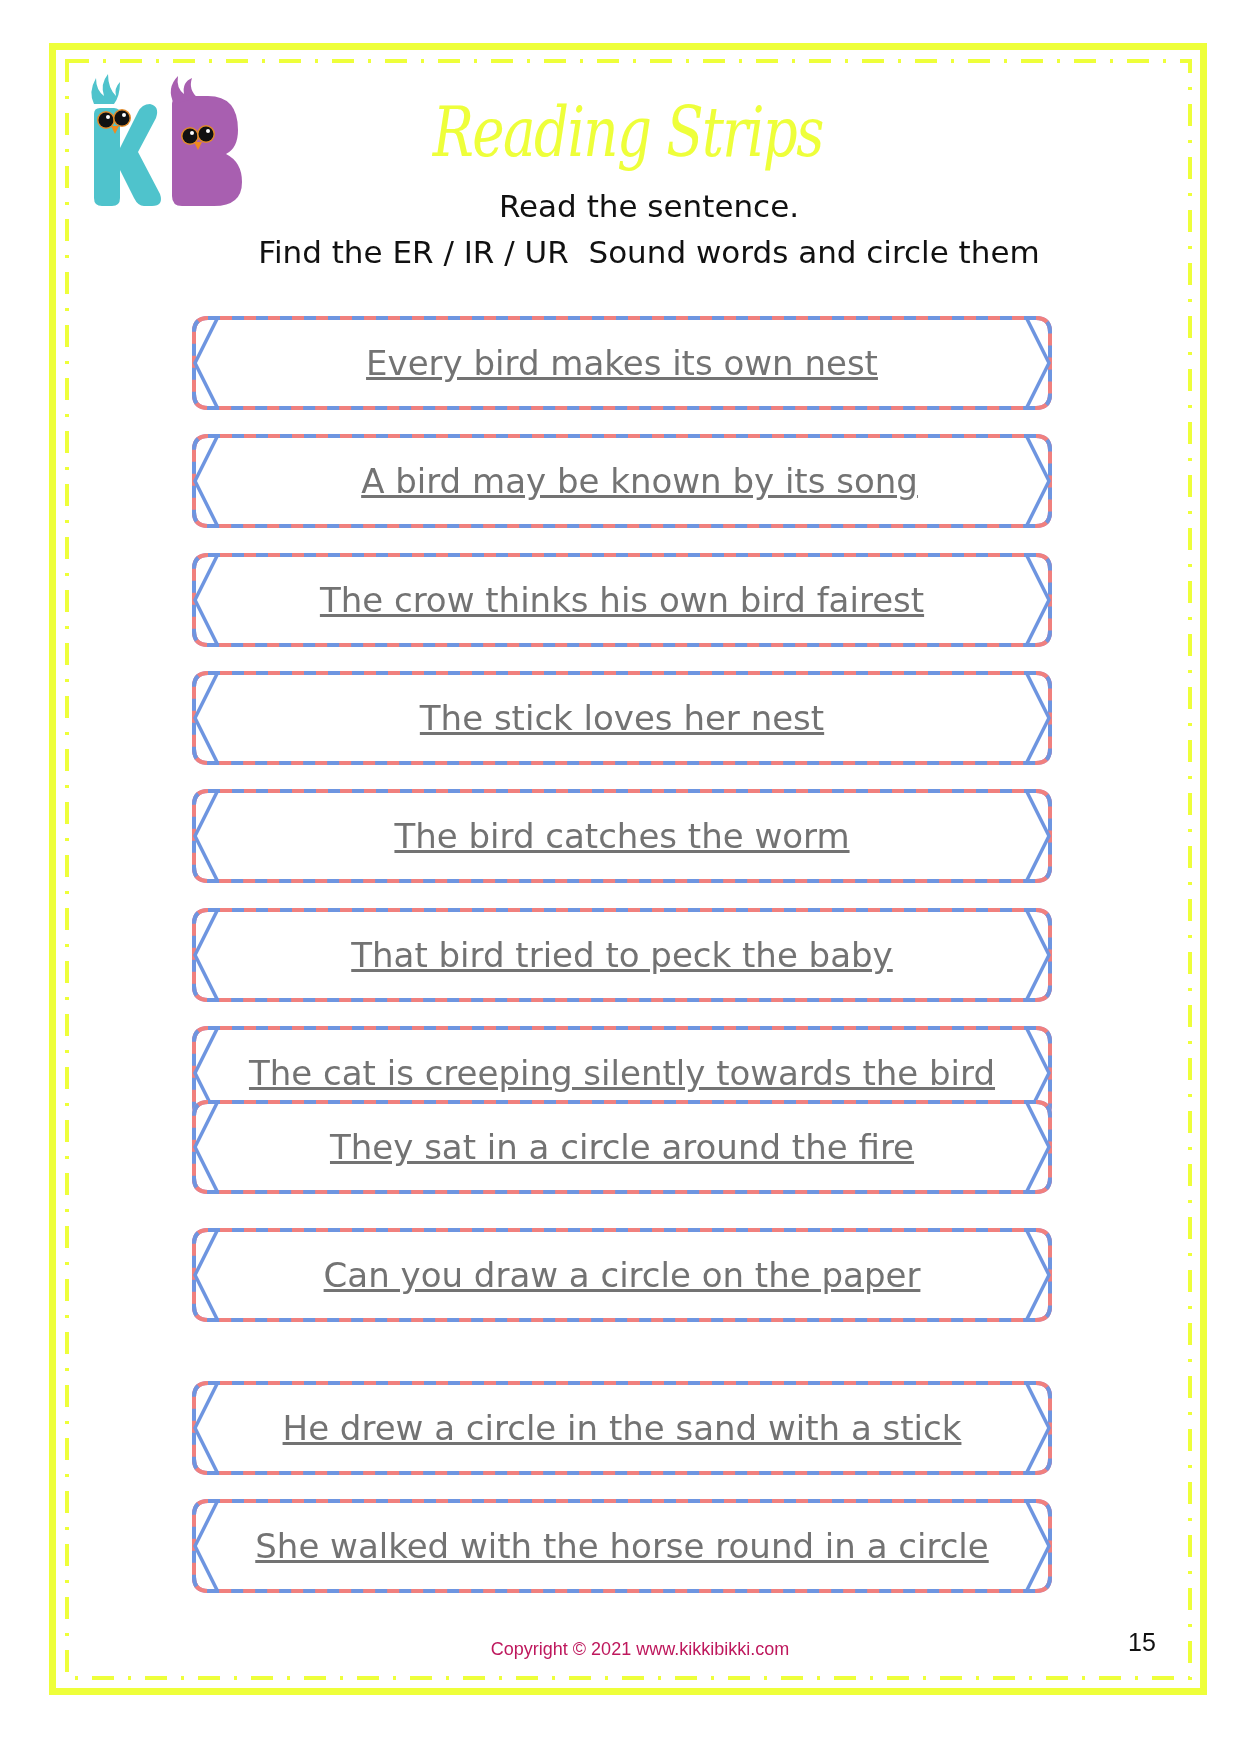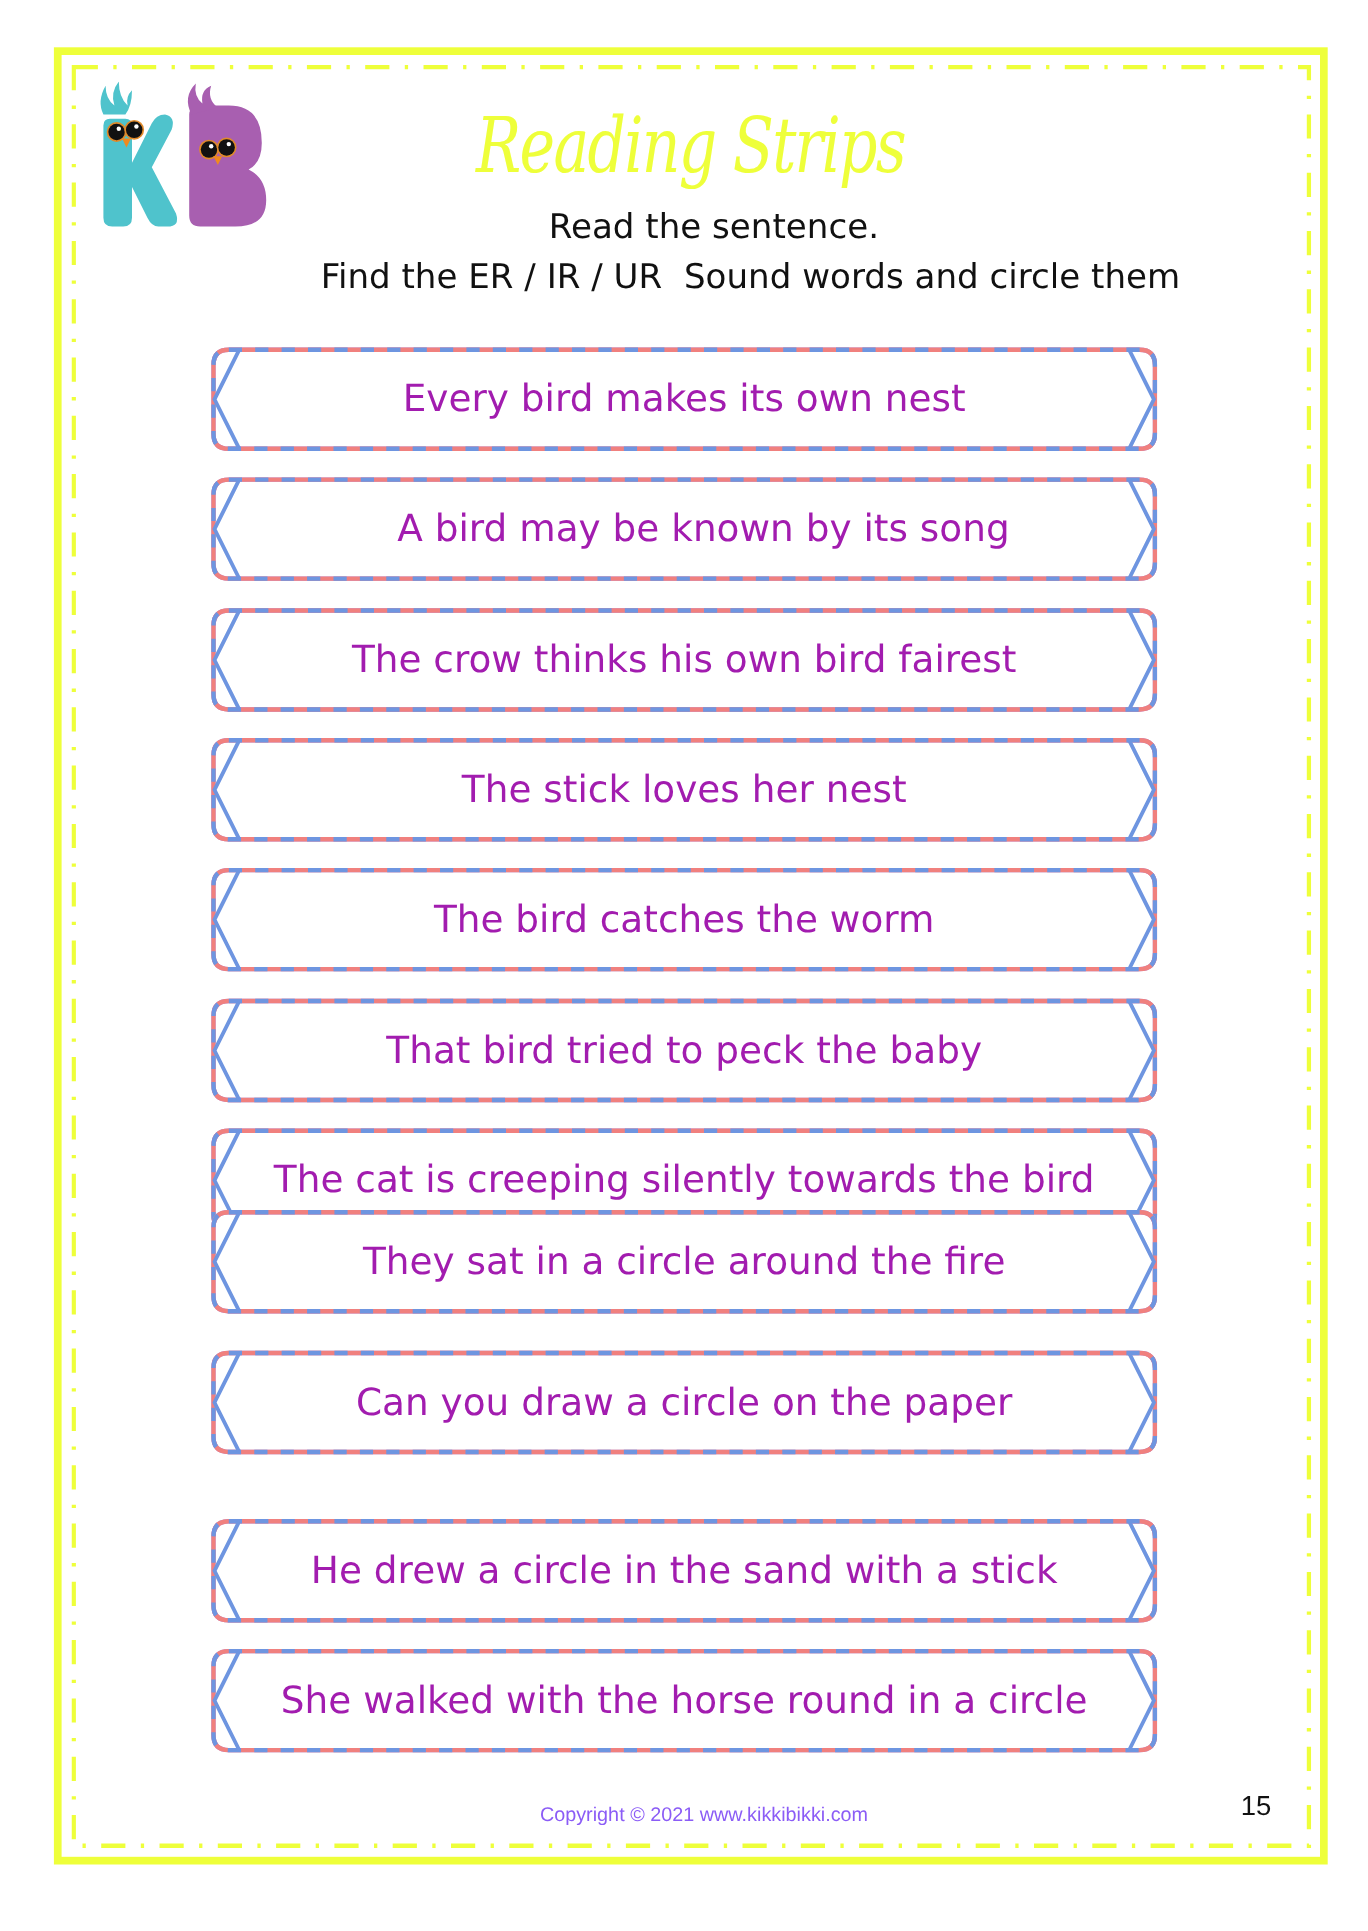--- a/index.html
+++ b/index.html
@@ -18,36 +18,36 @@
   .title {
     position: absolute; left: 0; width: 1244px; top: 82px; text-align: center;
     font-family: "DejaVu Serif", serif; font-style: italic; font-size: 70px; line-height: 100px;
     color: #EEFF3A; letter-spacing: -2px; transform: scaleX(0.78); transform-origin: 648px 0;
   }
   .instr1 {
     position: absolute; left: 0; width: 1298px; top: 186px; text-align: center;
     font-size: 31px; line-height: 40px; color: #111;
   }
   .instr2 {
-    position: absolute; left: 225px; width: 848px; top: 232px; text-align: right;
+    position: absolute; left: 225px; width: 848px; top: 232px; text-align: center;
     font-size: 31px; line-height: 40px; color: #111; white-space: pre;
   }
   .strips { position: absolute; left: 192px; top: 315px; width: 860px; }
   .strip {
     position: absolute; left: 0; width: 860px; height: 96px;
   }
   .strip svg { position: absolute; left: 0; top: 0; }
   .strip-text {
     position: absolute; left: 20px; right: 20px; top: 0; height: 96px;
     display: flex; align-items: center; justify-content: center;
-    font-size: 34px; color: #a21caf; white-space: nowrap;
+    font-size: 34px; color: #737373; white-space: nowrap; text-decoration: underline;
   }
   .copyright {
     position: absolute; left: 440px; width: 400px; top: 1639px; text-align: center;
-    font-family: "Liberation Sans Narrow", "Liberation Sans", sans-serif; font-size: 18px; color: #8b5cf6;
+    font-family: "Liberation Sans Narrow", "Liberation Sans", sans-serif; font-size: 18px; color: #be185d;
   }
   .page-num {
     position: absolute; left: 1128px; top: 1628px; font-family: "Liberation Sans", sans-serif;
     font-size: 25px; color: #111;
   }
 </style>
 </head>
 <body>
 
 <div class="outer-border"></div>

